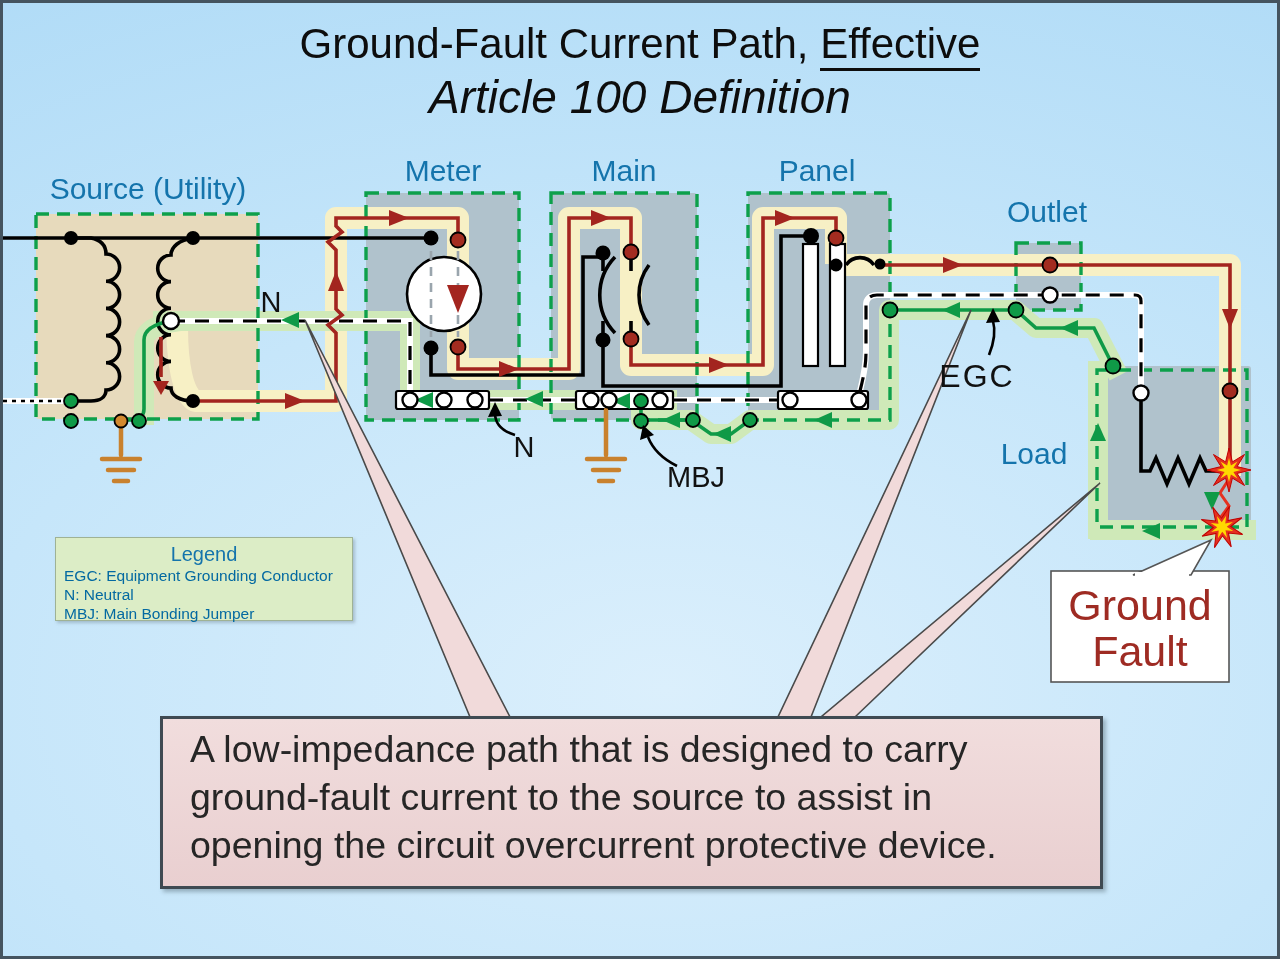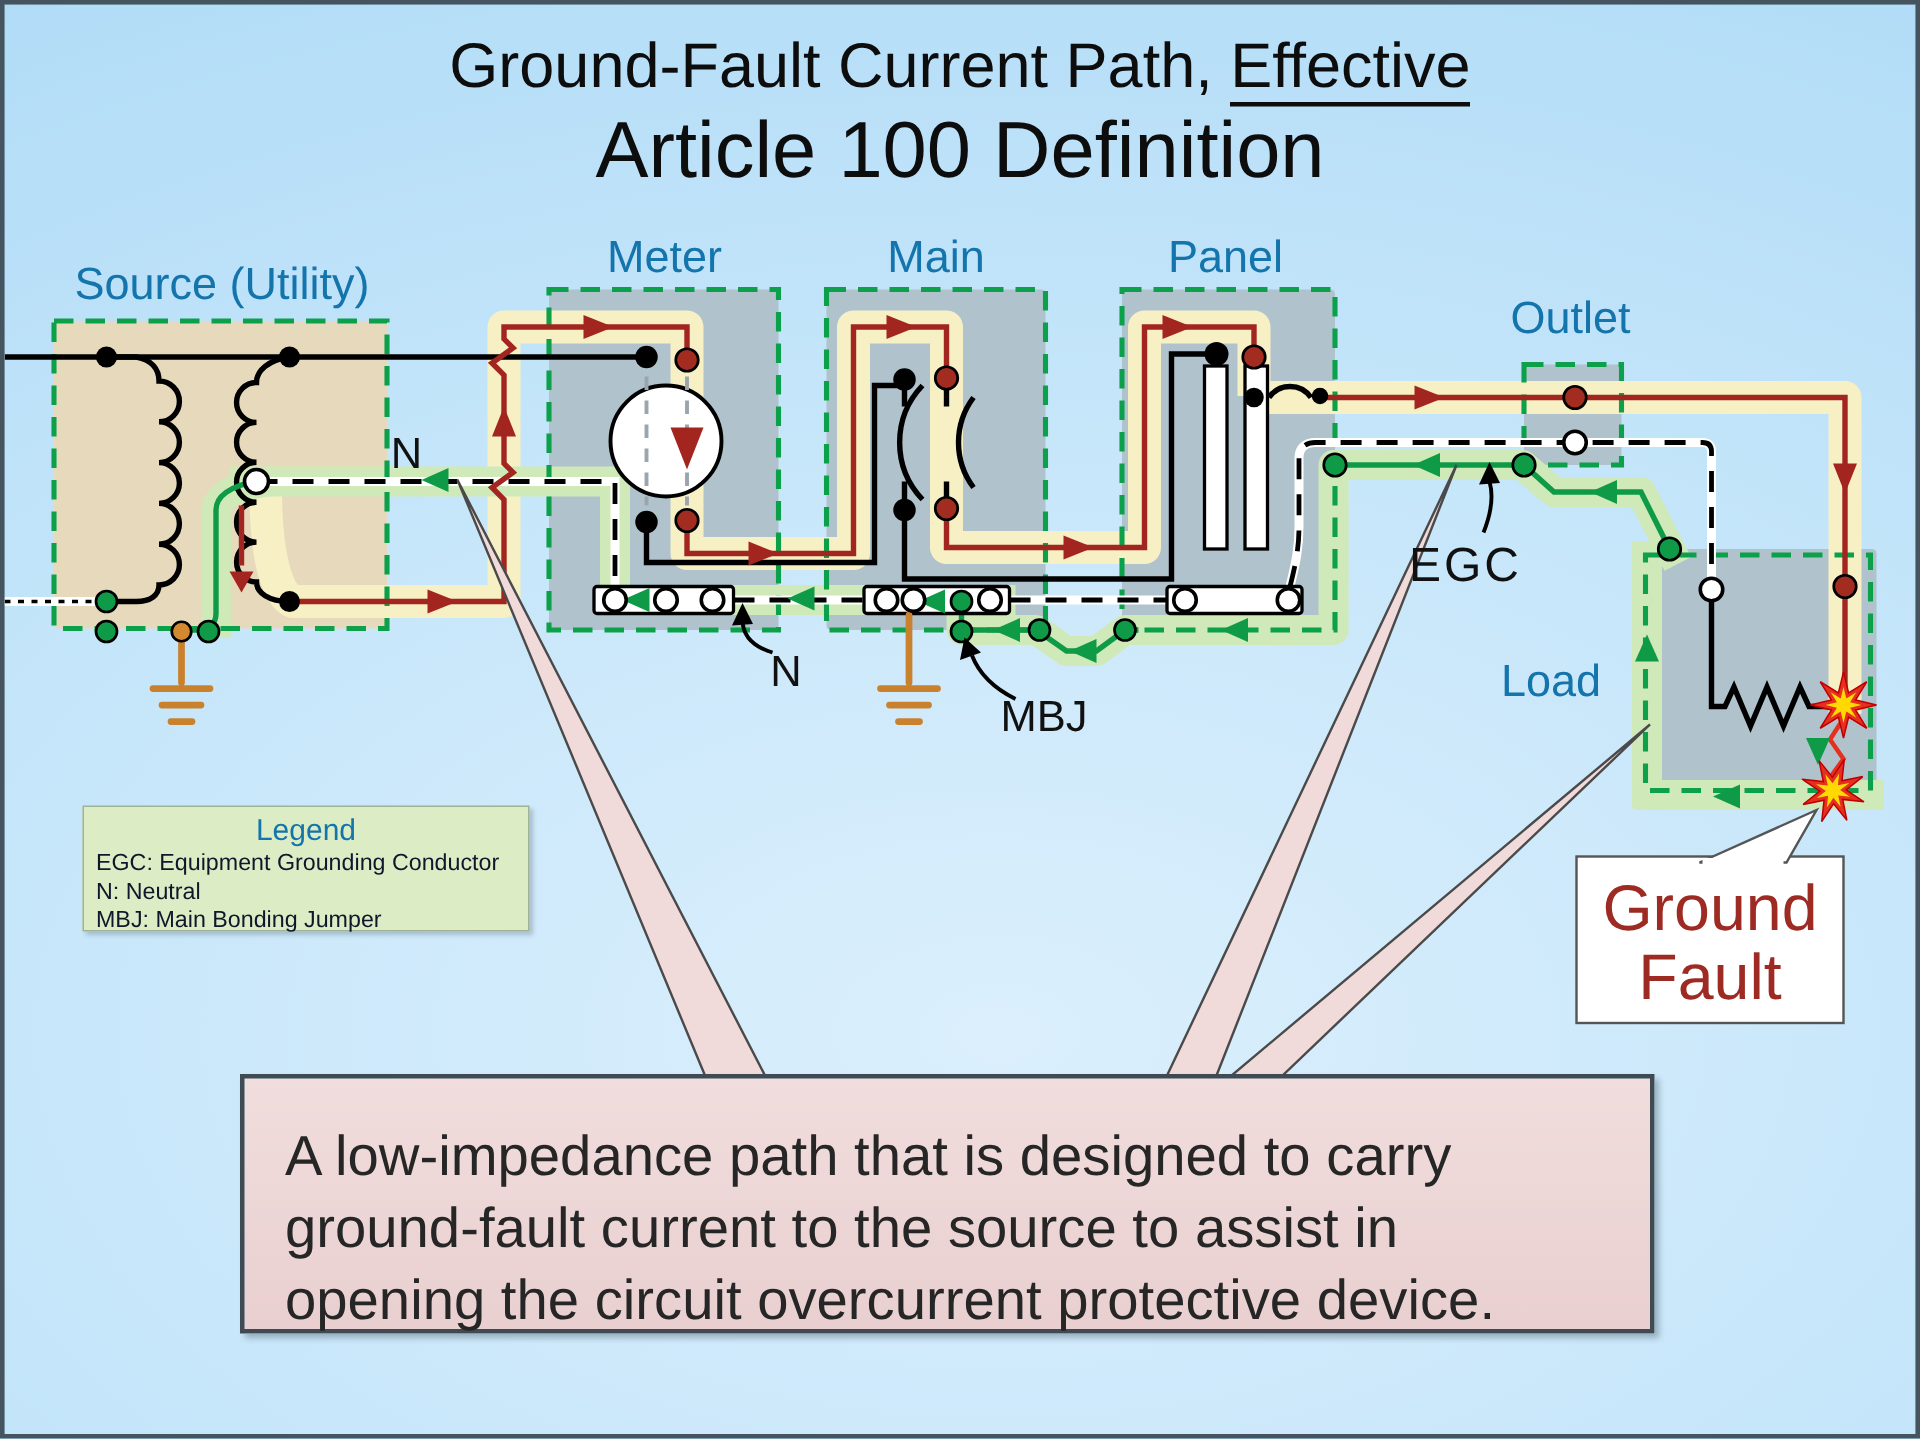--- a/index.html
+++ b/index.html
@@ -7,32 +7,32 @@
   .stage{
     position:relative;width:1280px;height:959px;overflow:hidden;
     border:3px solid #45545f;
     background:radial-gradient(120% 95% at 52% 72%, #dbeffc 0%, #c6e6fa 45%, #abd9f6 100%);
     font-family:"Liberation Sans", sans-serif;
   }
   .stage svg{position:absolute;left:0;top:0;}
   .title{position:absolute;left:0;width:100%;text-align:center;color:#0d0d0d;}
   .title-line1{top:17px;font-size:42px;letter-spacing:0px;}
   .title-line1 .ul{border-bottom:3px solid #0d0d0d;padding-bottom:1px;}
-  .title-line2{top:67px;font-size:53px;}
+  .title-line2{top:67px;font-size:46px;font-style:italic;}
   .legend-box{
     position:absolute;left:52px;top:534px;width:298px;height:84px;
     background:#dcedc6;border:1px solid #9fb295;box-shadow:2px 2px 3px rgba(90,110,120,.35);
     padding-top:5px;
   }
   .legend-title{text-align:center;font-size:20px;color:#1474ac;}
-  .legend-item{font-size:15.5px;line-height:19px;color:#0f172a;padding-left:8px;}
+  .legend-item{font-size:15.5px;line-height:19px;color:#0369a1;padding-left:8px;}
   .definition-box{
     position:absolute;left:157px;top:713px;width:943px;height:173px;
     border:3px solid #3f4a52;background:linear-gradient(180deg,#f1dddd 0%,#e9cfd0 100%);
-    padding:27px 0 0 27px;box-shadow:3px 3px 4px rgba(70,90,100,.4);
+    padding:6px 0 0 27px;box-shadow:3px 3px 4px rgba(70,90,100,.4);
   }
   .definition-line{font-size:37.5px;line-height:48px;color:#262626;white-space:nowrap;}
   .copyright{position:absolute;right:35px;top:918px;font-size:20.5px;color:#0d0d0d;}
   text{font-family:"Liberation Sans", sans-serif;}
   .seclabel{fill:#1474ac;font-size:30px;}
   .wirelabel{fill:#111;font-size:29px;}
   .gflabel{fill:#9e2b23;font-size:43px;}
 </style>
 </head>
 <body>

